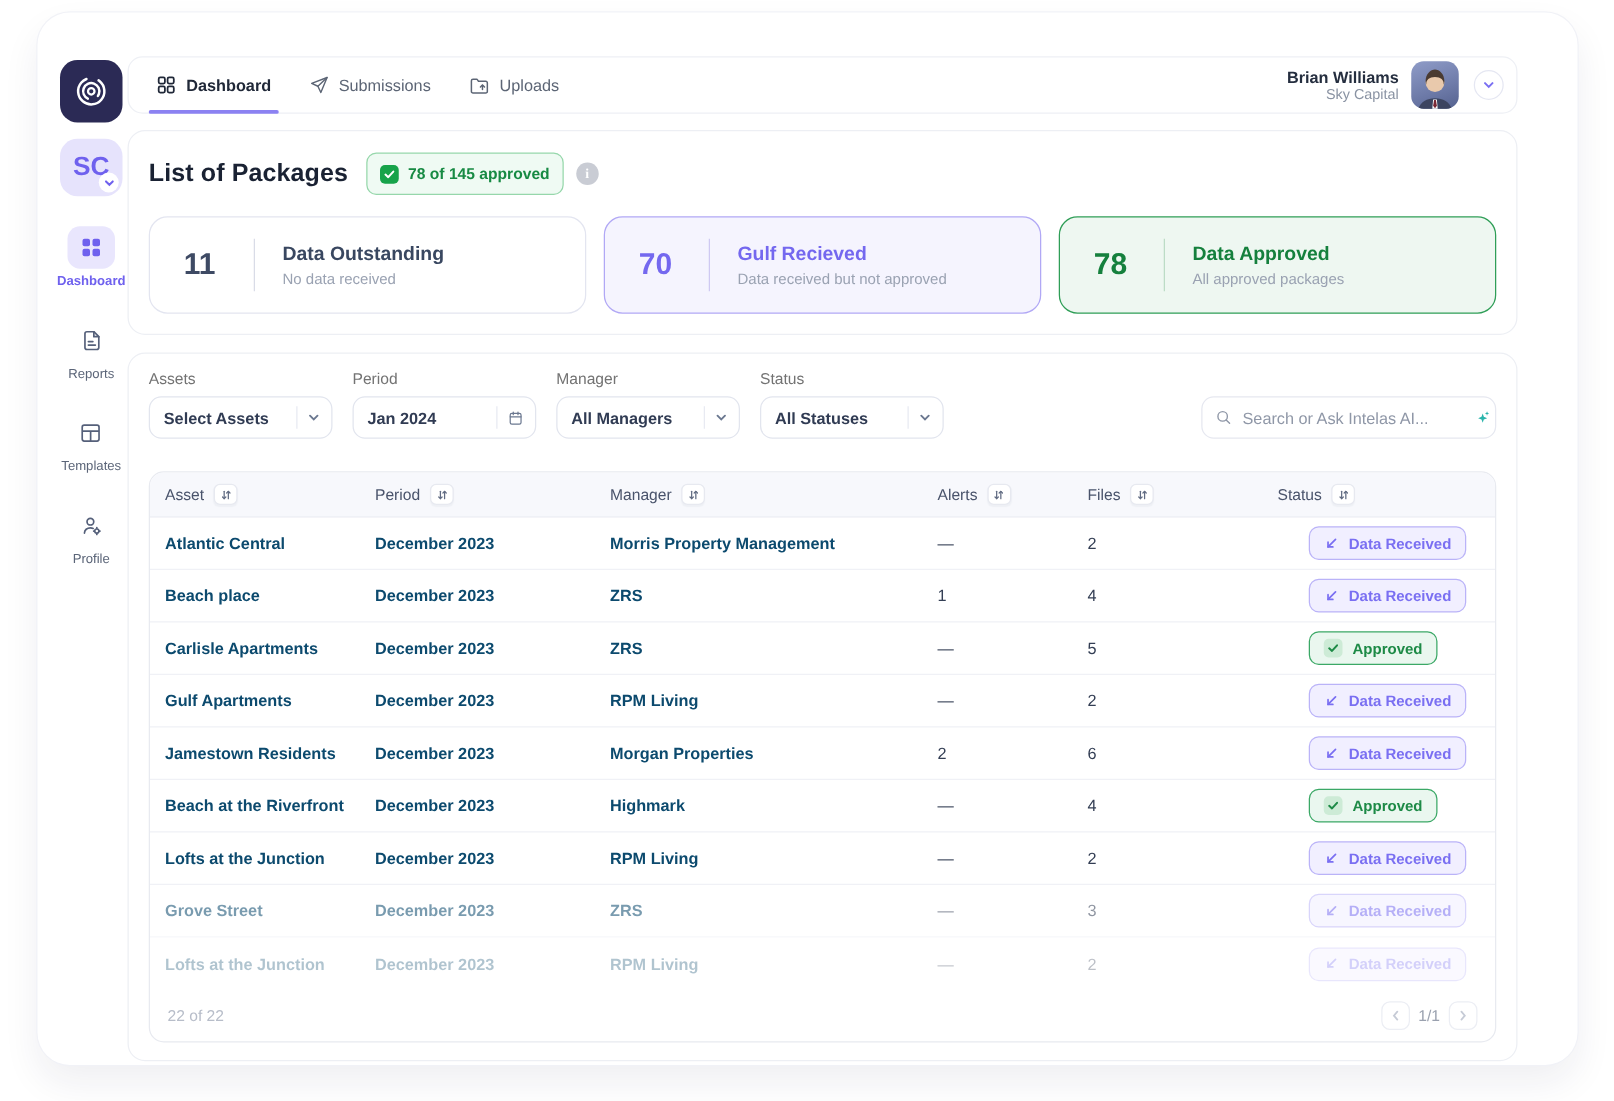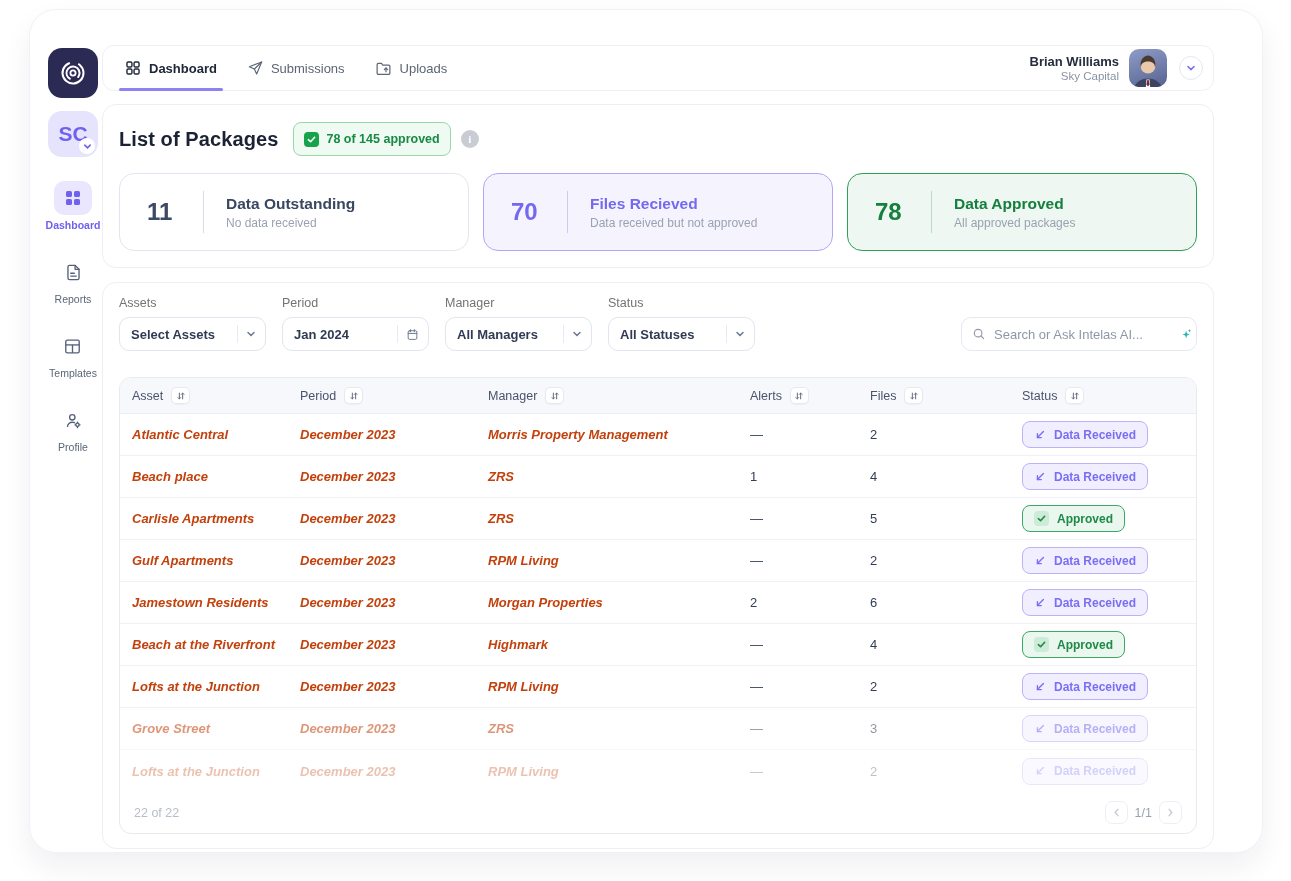--- a/index.html
+++ b/index.html
@@ -77,25 +77,25 @@
   .search-box input { border:none; outline:none; flex:1; font-size:13px; color:#303b53; font-family:"Liberation Sans", sans-serif; background:transparent; }
   .search-box input::placeholder { color:#8f97a7; }
 
   .table { margin-top:26px; border:1px solid #e8eaf0; border-radius:12px; overflow:hidden; }
   .grid-cols { display:grid; grid-template-columns:168px 188px 262px 120px 152px 1fr; align-items:center; padding:0 12px; }
   .thead { height:36px; background:#f7f8fc; border-bottom:1px solid #edeef4; }
   .th { display:flex; align-items:center; gap:8px; font-size:12.5px; color:#49536b; }
   .sort-btn { width:19px; height:17px; border-radius:5px; background:#fff; border:1px solid #e7e9f0; display:flex; align-items:center; justify-content:center; cursor:pointer; box-shadow:0 1px 1px rgba(30,40,80,.04); }
   .trow { height:42px; border-bottom:1px solid #f0f1f6; }
   .trow:last-of-type { border-bottom:none; }
-  .c-strong { font-size:13px; font-weight:bold; color:#c2410c;font-style:italic; }
+  .c-strong { font-size:13px; font-weight:bold; color:#0c4a6e; }
   .c-num { font-size:13px; color:#333e54; }
   .trow.fade-1 { opacity:.55; }
   .trow.fade-2 { opacity:.32; }
-  .badge { display:inline-flex; align-items:center; gap:8px; height:27px; padding:0 11px; border-radius:8px; font-size:12px; font-weight:bold; cursor:pointer; }
+  .badge { display:inline-flex; align-items:center; gap:8px; height:27px; padding:0 11px; border-radius:8px; font-size:12px; font-weight:bold; cursor:pointer;margin-left:25px; }
   .badge.received { color:#7a6ff2; border:1px solid #bab3f8; background:#f1efff; }
   .badge.approved { color:#1d8a46; border:1px solid #3ba866; background:#eaf7ef; }
   .appr-ic { width:15px; height:15px; border-radius:4px; background:#cdebd6; display:flex; align-items:center; justify-content:center; }
   .tfoot { height:41px; display:flex; align-items:center; padding:0 14px; }
   .row-count { font-size:12.5px; color:#b7bdc9; }
   .pager { margin-left:auto; display:flex; align-items:center; gap:7px; }
   .pg-btn { width:23px; height:23px; border-radius:7px; border:1px solid #eceef4; background:#fff; color:#c6cbd6; font-size:12px;
     display:flex; align-items:center; justify-content:center; cursor:pointer; }
   .pg-label { font-size:12.5px; color:#9aa1af; }
 </style>
@@ -258,21 +258,21 @@
           <div class="stat-div"></div>
           <div>
             <div class="stat-title">Data Outstanding</div>
             <div class="stat-sub">No data received</div>
           </div>
         </div>
         <div class="stat-card purple">
           <div class="stat-num">70</div>
           <div class="stat-div"></div>
           <div>
-            <div class="stat-title">Files Recieved</div>
+            <div class="stat-title">Gulf Recieved</div>
             <div class="stat-sub">Data received but not approved</div>
           </div>
         </div>
         <div class="stat-card green">
           <div class="stat-num">78</div>
           <div class="stat-div"></div>
           <div>
             <div class="stat-title">Data Approved</div>
             <div class="stat-sub">All approved packages</div>
           </div>

